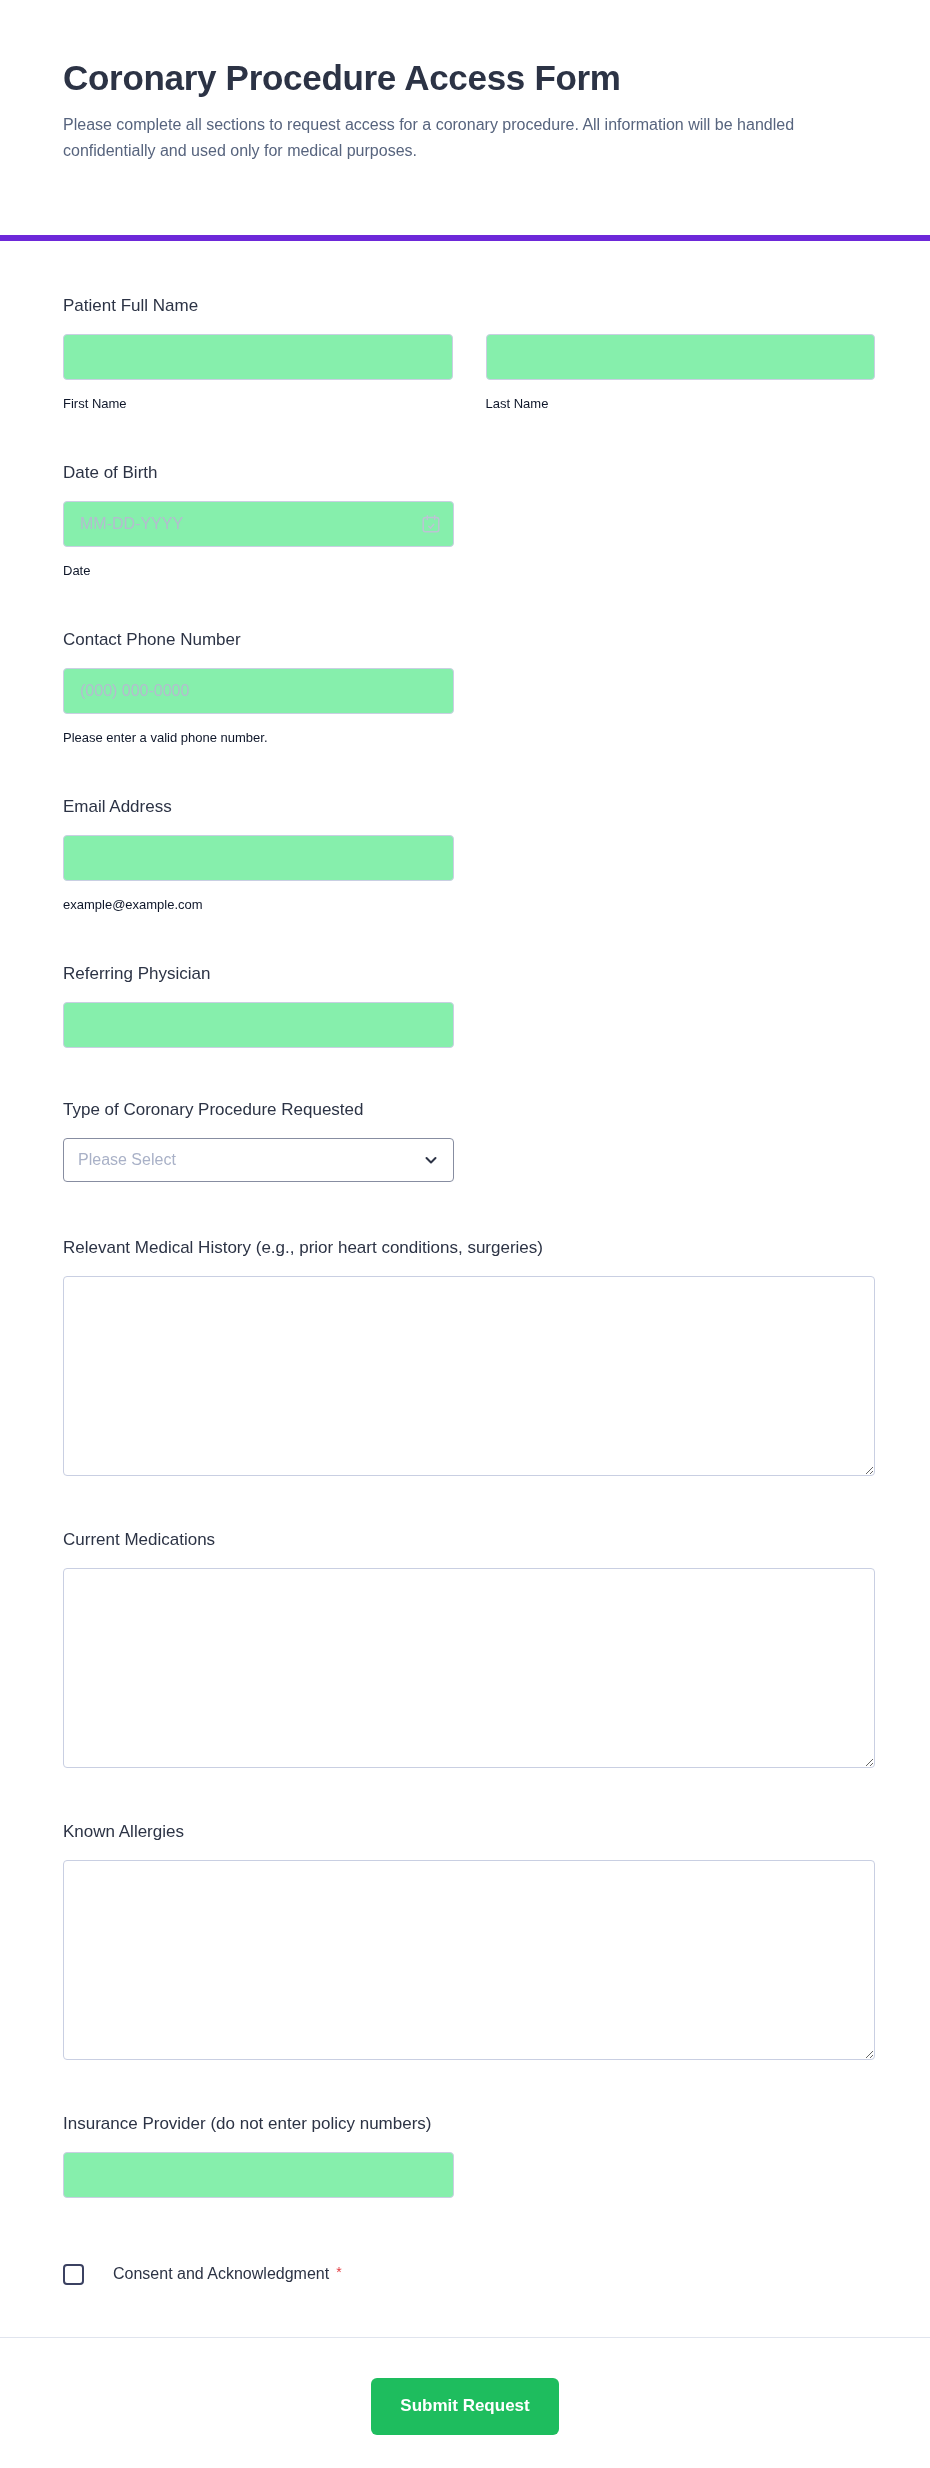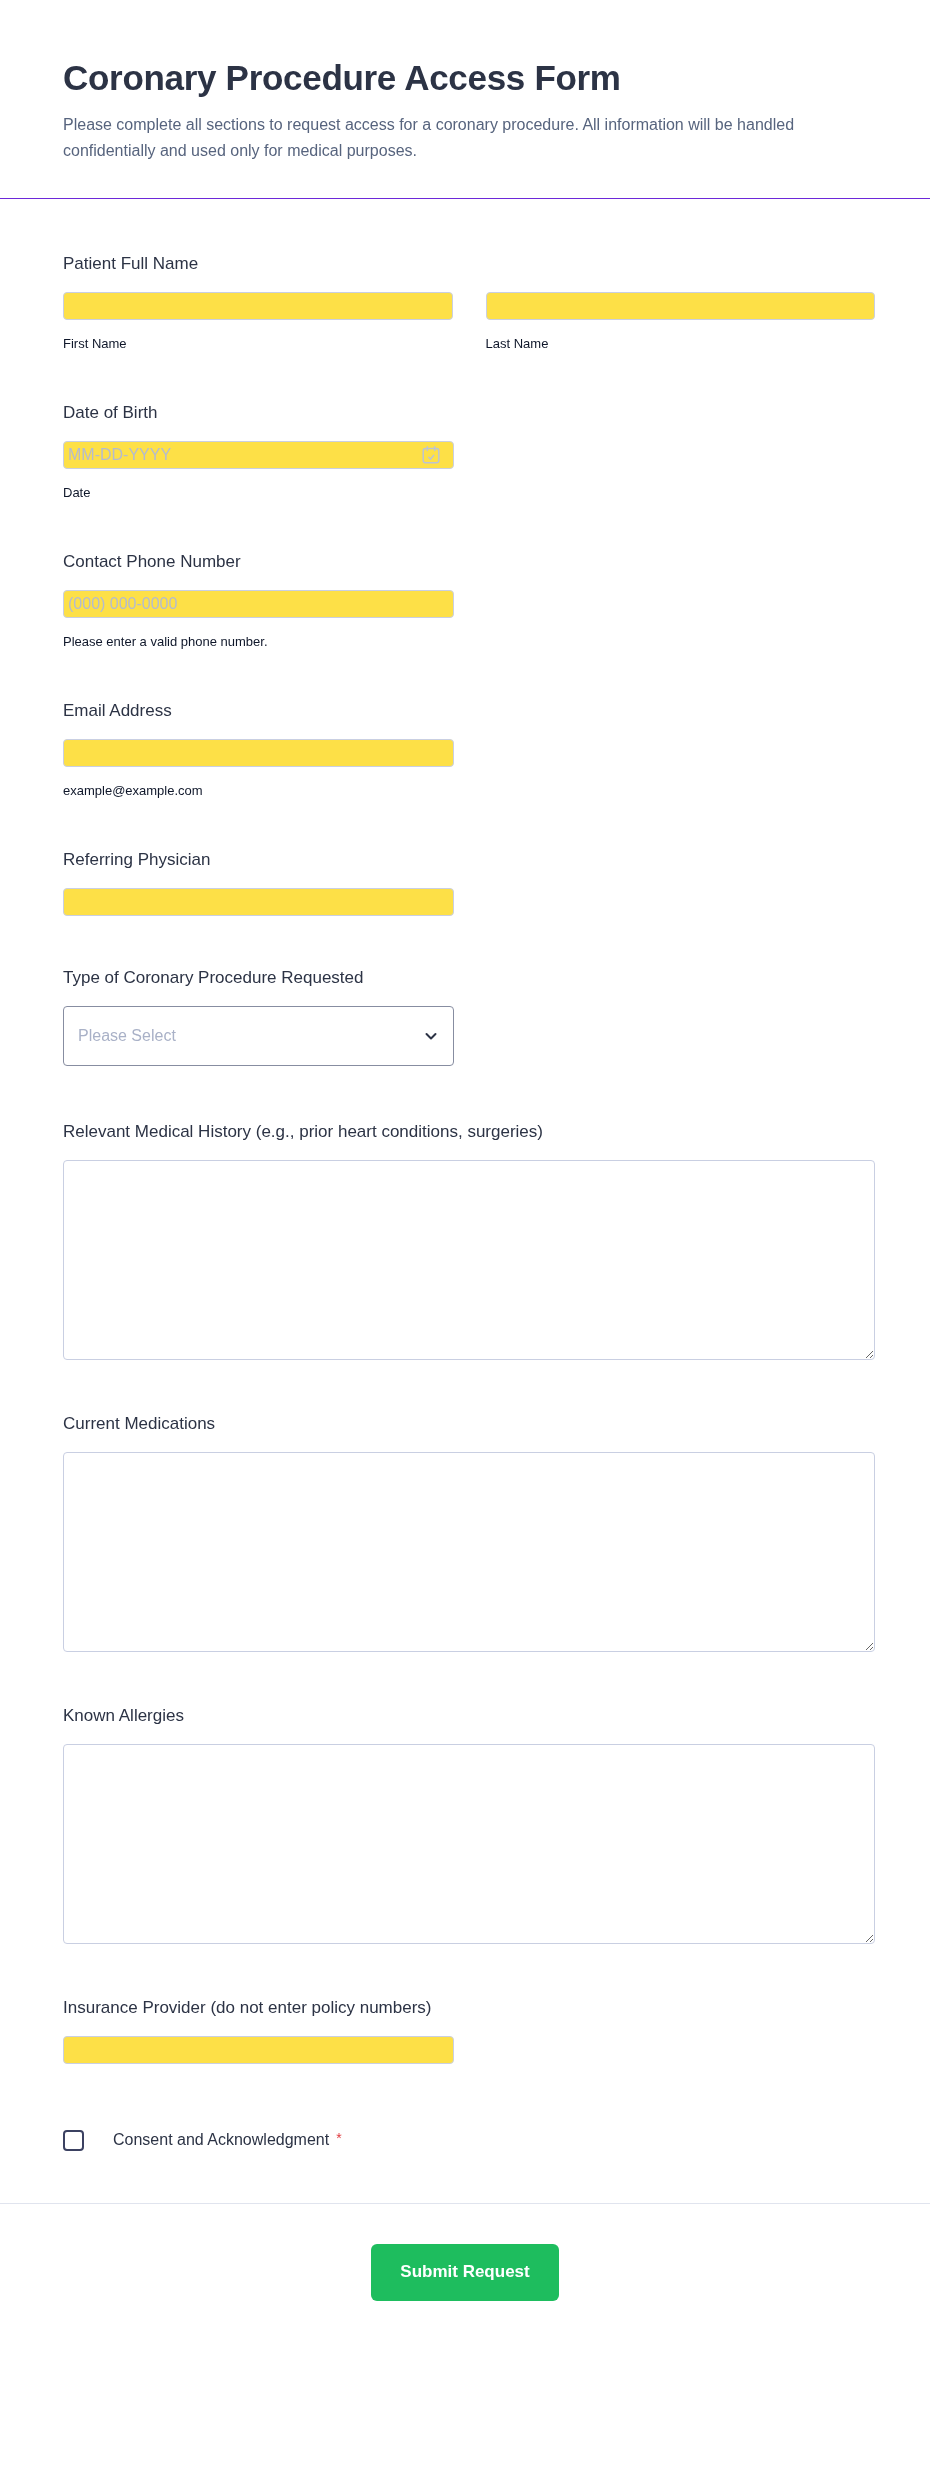--- a/index.html
+++ b/index.html
@@ -5,22 +5,22 @@
   * { box-sizing: border-box; margin: 0; padding: 0; }
   html, body { background: #ffffff; }
   body {
     width: 930px;
     min-height: 2468px;
     margin: 0;
     font-family: "Liberation Sans", sans-serif;
     color: #2c3345;
   }
   .form-header {
-    padding: 58px 55px 33px 63px;
-    border-bottom: 1px solid #6d28d9;
+    padding: 58px 55px 70px 63px;
+    border-bottom: 6px solid #6d28d9;
   }
   .form-title {
     font-size: 35px;
     font-weight: 700;
     letter-spacing: -0.3px;
     color: #2c3345;
     margin-bottom: 14px;
   }
   .form-description {
     font-size: 16px;
@@ -34,25 +34,25 @@
   .field { margin-bottom: 52px; }
   .field-label {
     display: block;
     font-size: 17px;
     font-weight: 400;
     color: #2c3345;
     margin-bottom: 18px;
   }
   .text-input {
     width: 391px;
-    height: 28px;
+    height: 46px;
     border: 1px solid #c9cfe2;
     border-radius: 4px;
-    background: #fde047;
-    padding: 0 4px;
+    background: #86efac;
+    padding: 0 16px;
     font-size: 16px;
     color: #2c3345;
     font-family: "Liberation Sans", sans-serif;
   }
   .text-input::placeholder { color: #b4bbcf; }
   .name-row { display: flex; gap: 33px; width: 812px; }
   .name-col { flex: 1; }
   .name-col .text-input { width: 100%; }
   .sublabel {
     display: block;
@@ -63,21 +63,21 @@
   .date-wrap { position: relative; width: 391px; }
   .date-wrap .calendar-icon {
     position: absolute;
     right: 12px;
     top: 50%;
     transform: translateY(-50%);
     line-height: 0;
   }
   .select-box {
     width: 391px;
-    height: 60px;
+    height: 44px;
     border: 1px solid #878da1;
     border-radius: 4px;
     background: #fff;
     display: flex;
     align-items: center;
     justify-content: space-between;
     padding: 0 14px;
     cursor: pointer;
   }
   .select-box .select-value { font-size: 16px; color: #a9b1c7; }

